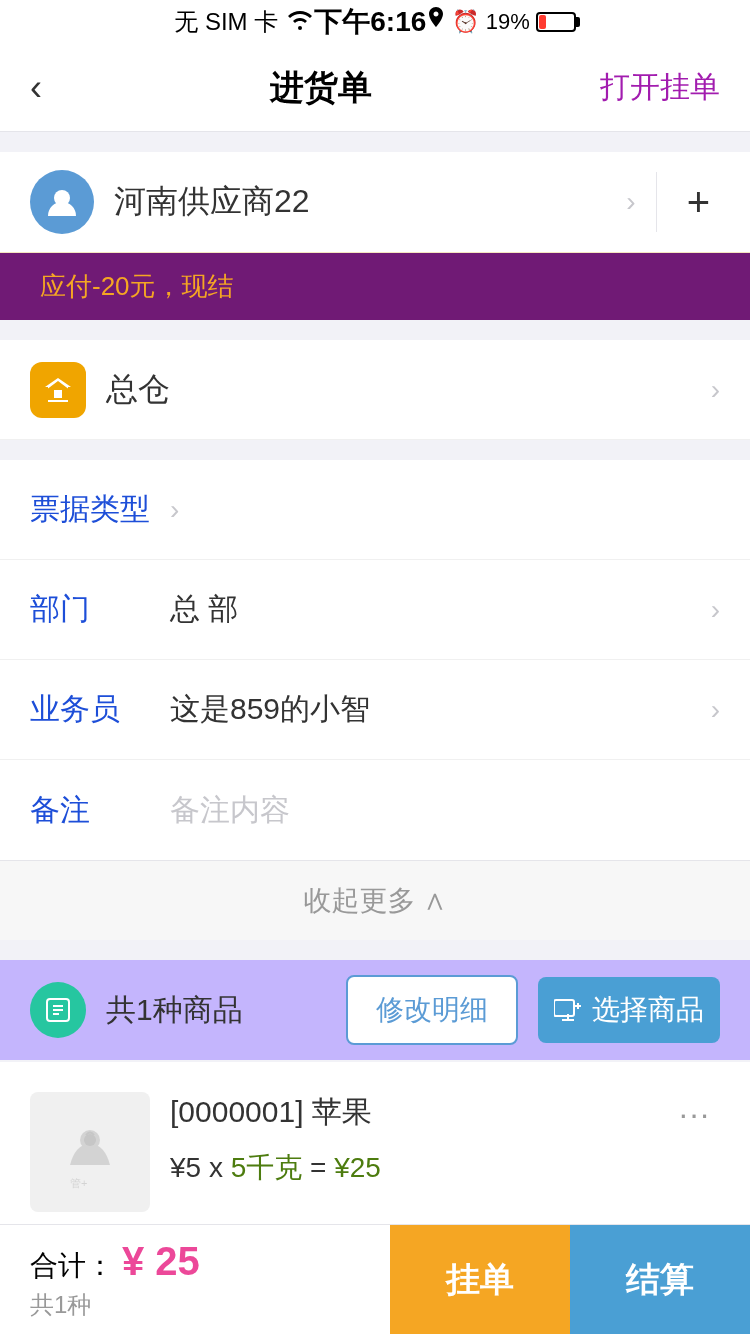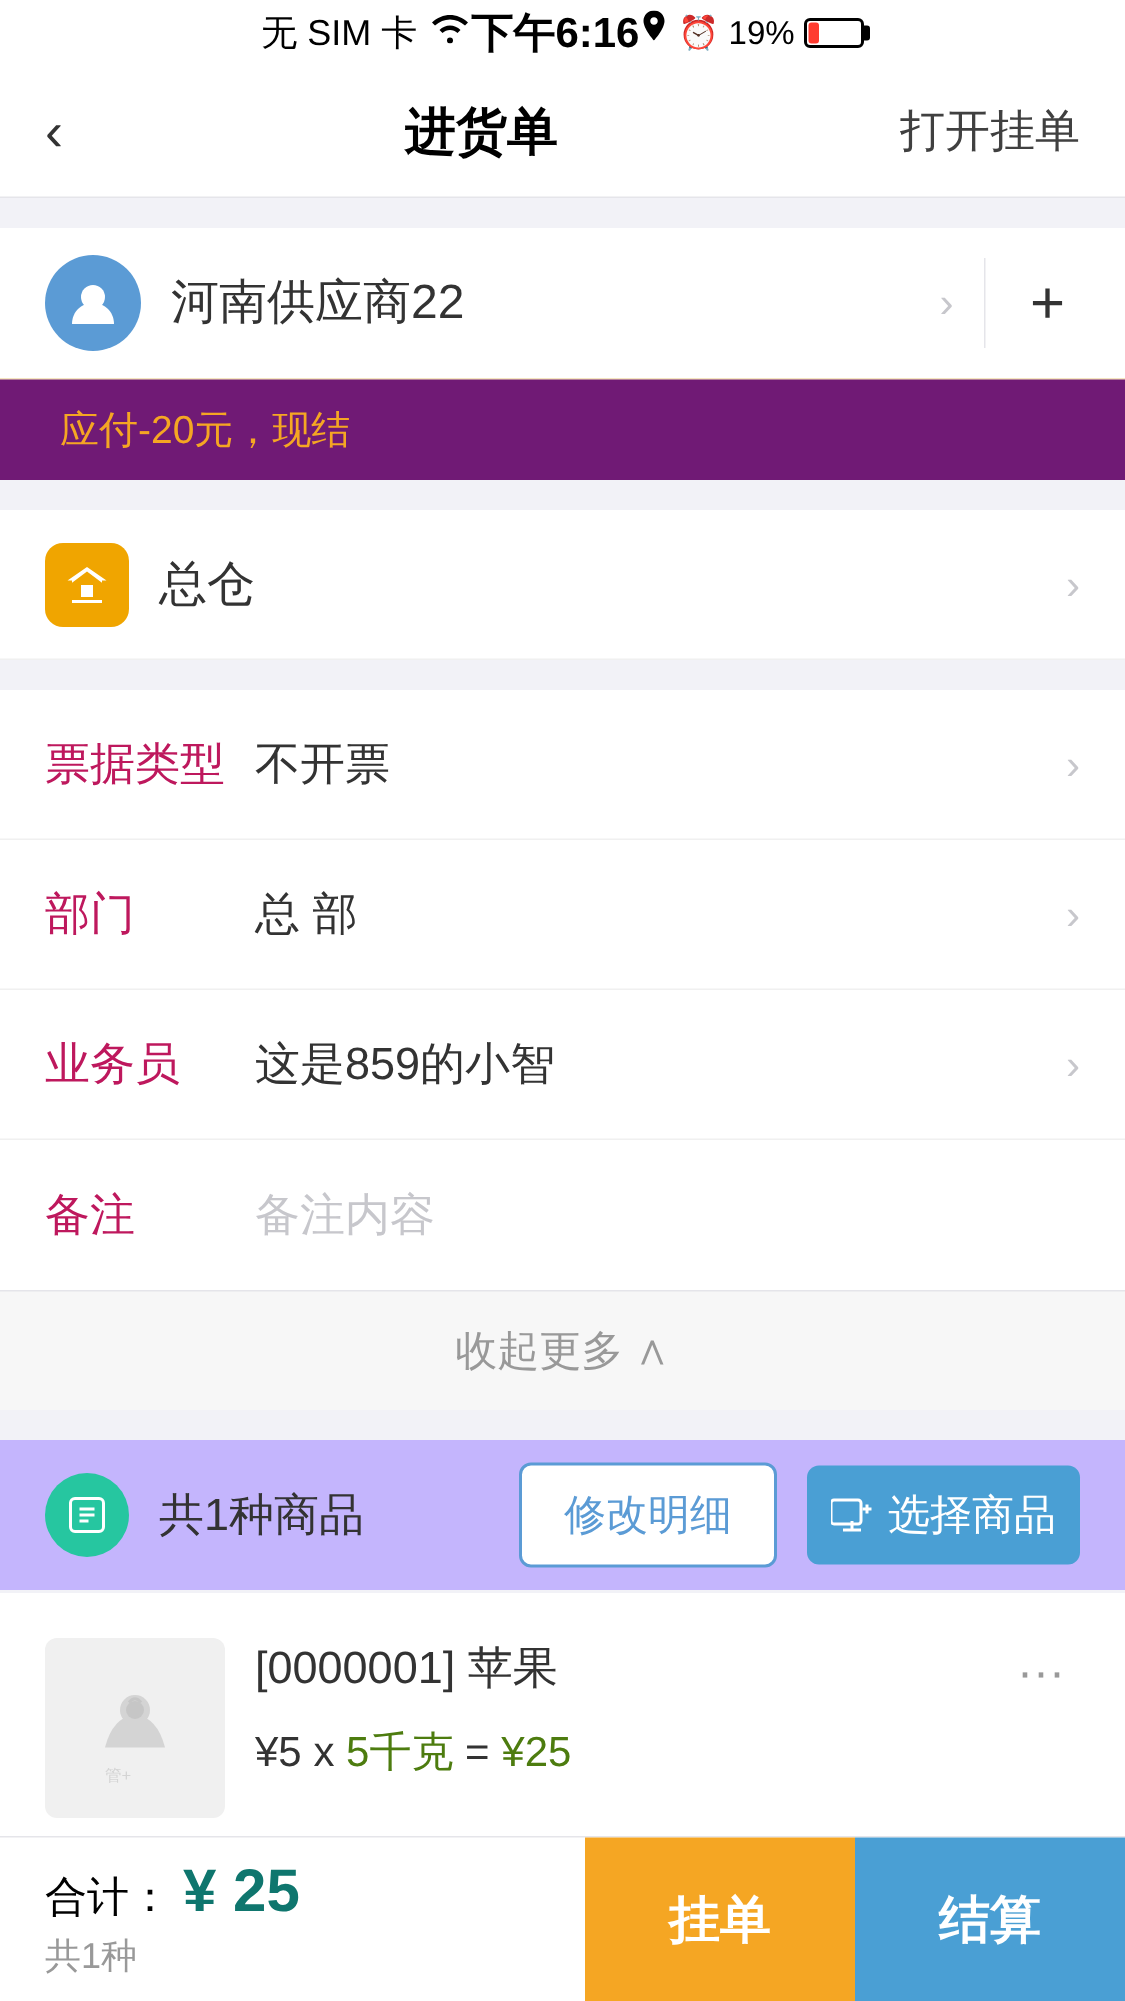--- a/index.html
+++ b/index.html
@@ -45,21 +45,21 @@
       background: #fff;
       height: 88px;
       display: flex;
       align-items: center;
       justify-content: space-between;
       padding: 0 30px;
       border-bottom: 1px solid #e5e5ea;
     }
     .nav-back { font-size: 36px; color: #333; cursor: pointer; }
     .nav-title { font-size: 34px; font-weight: 600; color: #000; }
-    .nav-action { font-size: 30px; color: #404040; }
+    .nav-action { font-size: 30px; color: #a21caf; }
 
     
     .section-gap { height: 20px; background: #f2f2f7; }
 
     
     .card {
       background: #fff;
     }
 
     
@@ -96,21 +96,21 @@
     .row-item {
       background: #fff;
       display: flex;
       align-items: center;
       padding: 0 30px;
       height: 100px;
       border-bottom: 1px solid #f0f0f0;
     }
     .row-label {
       font-size: 30px;
-      color: #be185d;
+      color: #1d4ed8;
       width: 140px;
       flex-shrink: 0;
     }
     .row-value {
       flex: 1;
       font-size: 30px;
       color: #333;
     }
     .row-value.placeholder {
       color: #c7c7cc;
@@ -213,21 +213,21 @@
       background: #fff;
       border-top: 1px solid #e5e5ea;
     }
     .total-section {
       flex: 1;
       display: flex;
       flex-direction: column;
       justify-content: center;
       padding: 0 30px;
     }
-    .total-amount { font-size: 40px; font-weight: 600; color: #0f766e; display: inline; }
+    .total-amount { font-size: 40px; font-weight: 600; color: #ec4899; display: inline; }
     .total-count { font-size: 24px; color: #999; margin-top: 4px; }
     .btn-hangup {
       width: 180px; background: #f5a623; color: #fff;
       font-size: 34px; font-weight: 600;
       border: none; cursor: pointer;
       display: flex; align-items: center; justify-content: center;
     }
     .btn-checkout {
       width: 180px; background: #4a9fd4; color: #fff;
       font-size: 34px; font-weight: 600;
@@ -304,21 +304,20 @@
     <span class="warehouse-name">总仓</span>
     <span class="row-chevron">›</span>
   </div>
 </div>
 
 <div class="section-gap"></div>
 
 <div class="card">
   <div class="row-item">
     <span class="row-label">票据类型</span>
-    <span class="row-value">不开票</span>
     <span class="row-chevron">›</span>
   </div>
   <div class="row-item">
     <span class="row-label">部门</span>
     <span class="row-value">总 部</span>
     <span class="row-chevron">›</span>
   </div>
   <div class="row-item">
     <span class="row-label">业务员</span>
     <span class="row-value">这是859的小智</span>

